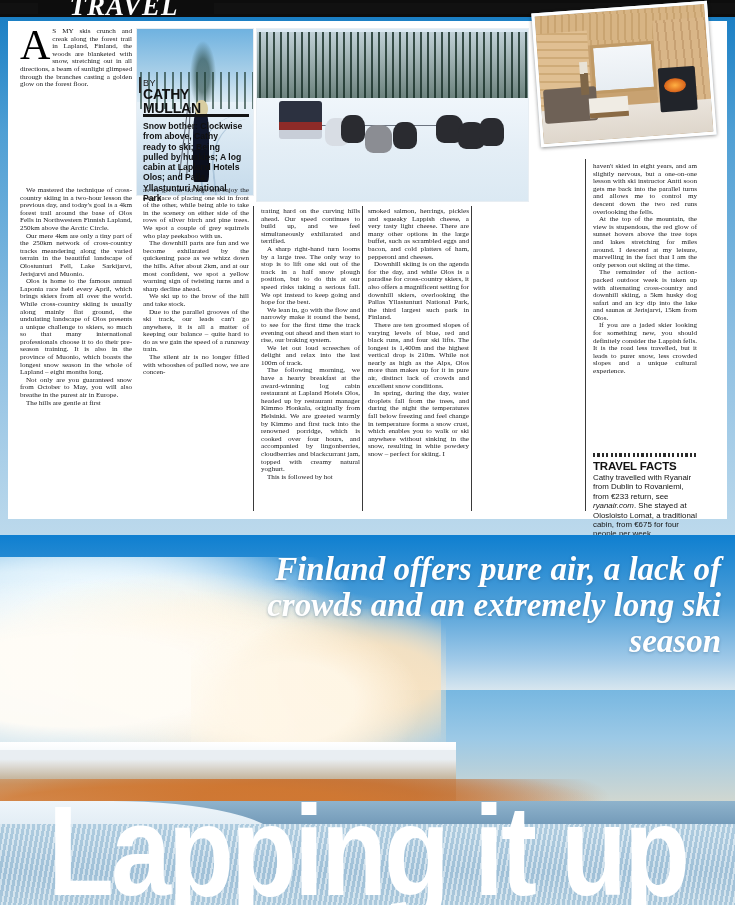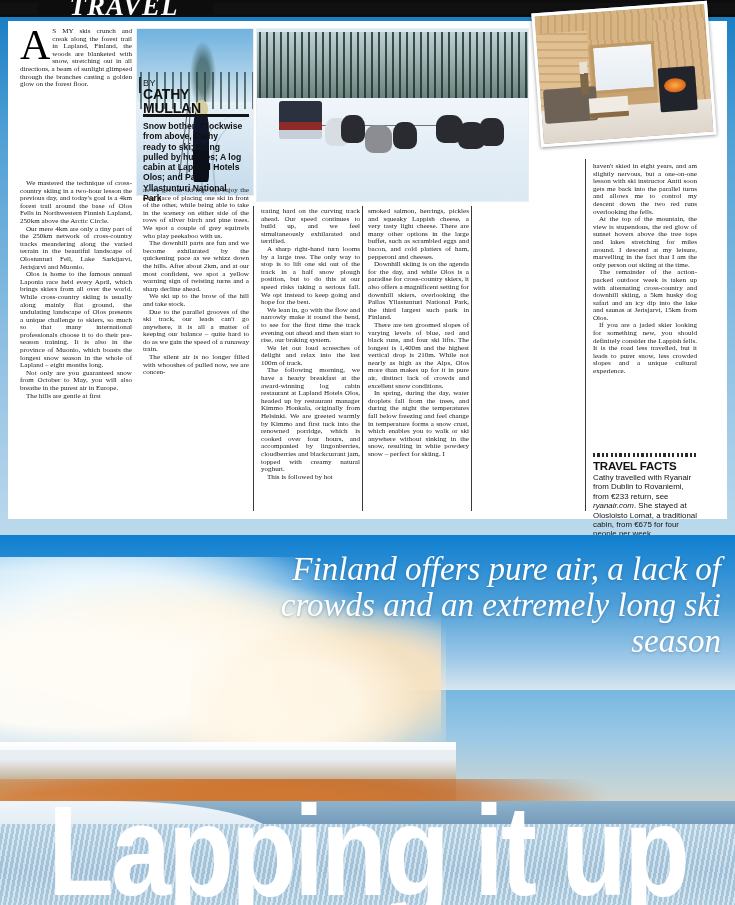--- a/index.html
+++ b/index.html
@@ -38,21 +38,21 @@
     position:absolute;
     font-family:"Liberation Serif", serif;
     font-size:7.1px; line-height:7.6px; text-align:justify;
     color:#17171a; -webkit-hyphens:auto; hyphens:auto;
   }
   .col p{ text-indent:6px; }
   .col p.first{ text-indent:0; }
   .rule{ position:absolute; width:1px; background:#3a3a3a; }
 
   #col1{ left:12px; top:7px; width:112px; }
-  #col1-lower{ left:12px; top:159px; width:112px; }
+  #col1-lower{ left:12px; top:166px; width:112px; }
   #col2{ left:135px; top:166px; width:106px; }
   #col3{ left:253px; top:187px; width:99px; }
   #col4{ left:360px; top:187px; width:101px; }
   #col6{ left:585px; top:142px; width:104px; }
 
   
   #dropcap{
     float:left; font-family:"Liberation Serif", serif; font-size:42px;
     line-height:33px; font-weight:normal; padding:1px 2px 0 0; color:#000;
   }
@@ -199,21 +199,21 @@
       linear-gradient(180deg,#bcd6e6,#a5c4da 60%,#b7d2e2);
   }
   #hero .icefield2{
     position:absolute; left:0; top:72%; width:38%; height:18%;
     background:linear-gradient(180deg,#eef5fa,#cfe0ec);
     border-radius:0 60% 0 0;
   }
 
   #deck{
     position:absolute; right:14px; top:16px; width:470px;
-    font-family:"Liberation Serif", serif; font-style:italic; font-weight:normal;
+    font-family:"Liberation Serif", serif; font-style:italic; font-weight:bold;
     font-size:33px; line-height:36px; color:#ffffff; text-align:right;
     text-shadow:0 1px 3px rgba(30,70,110,.35);
   }
 
   #bigtitle{
     position:absolute; left:0; right:0; bottom:-8px; width:735px;
     font-family:"Liberation Sans", sans-serif; font-weight:bold;
     font-size:108px; line-height:104px; color:#ffffff; text-align:center;
     letter-spacing:-3px; transform:scaleY(1.18); transform-origin:bottom center;
   }
@@ -298,21 +298,21 @@
     <div class="col" id="col2">
       <p class="first">as we get our ski legs and enjoy the easy pace of placing one ski in front of the other, while being able to take in the scenery on either side of the rows of silver birch and pine trees. We spot a couple of grey squirrels who play peekaboo with us.</p>
       <p>The downhill parts are fun and we become exhilarated by the quickening pace as we whizz down the hills. After about 2km, and at our most confident, we spot a yellow warning sign of twisting turns and a sharp decline ahead.</p>
       <p>We ski up to the brow of the hill and take stock.</p>
       <p>Due to the parallel grooves of the ski track, our leads can't go anywhere, it is all a matter of keeping our balance – quite hard to do as we gain the speed of a runaway train.</p>
       <p>The silent air is no longer filled with whooshes of pulled now, we are concen-</p>
     </div>
 
     <div class="rule" style="left:245px;top:185px;height:305px;"></div>
     <div class="col" id="col3">
-      <p class="first">trating hard on the curving track ahead. Our speed continues to build up, and we feel simultaneously exhilarated and terrified.</p>
+      <p class="first">trating hard on the curving hills ahead. Our speed continues to build up, and we feel simultaneously exhilarated and terrified.</p>
       <p>A sharp right-hand turn looms by a large tree. The only way to stop is to lift one ski out of the track in a half snow plough position, but to do this at our speed risks taking a serious fall. We opt instead to keep going and hope for the best.</p>
       <p>We lean in, go with the flow and narrowly make it round the bend, to see for the first time the track evening out ahead and then start to rise, our braking system.</p>
       <p>We let out loud screeches of delight and relax into the last 100m of track.</p>
       <p>The following morning, we have a hearty breakfast at the award-winning log cabin restaurant at Lapland Hotels Olos, headed up by restaurant manager Kimmo Honkala, originally from Helsinki. We are greeted warmly by Kimmo and first tuck into the renowned porridge, which is cooked over four hours, and accompanied by lingonberries, cloudberries and blackcurrant jam, topped with creamy natural yoghurt.</p>
       <p>This is followed by hot</p>
     </div>
 
     <div class="rule" style="left:354px;top:185px;height:305px;"></div>
     <div class="col" id="col4">
       <p class="first">smoked salmon, herrings, pickles and squeaky Lappish cheese, a very tasty light cheese. There are many other options in the large buffet, such as scrambled eggs and bacon, and cold platters of ham, pepperoni and cheeses.</p>

